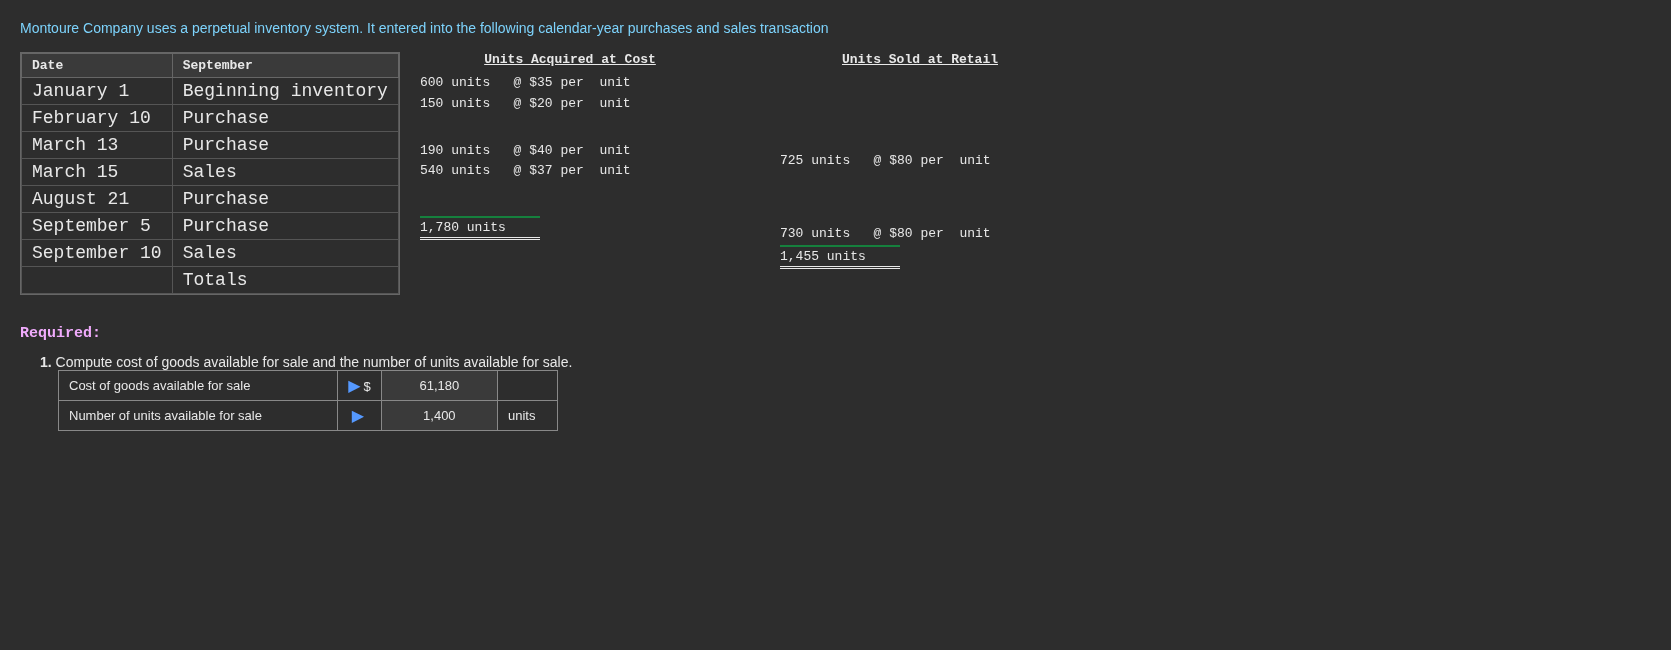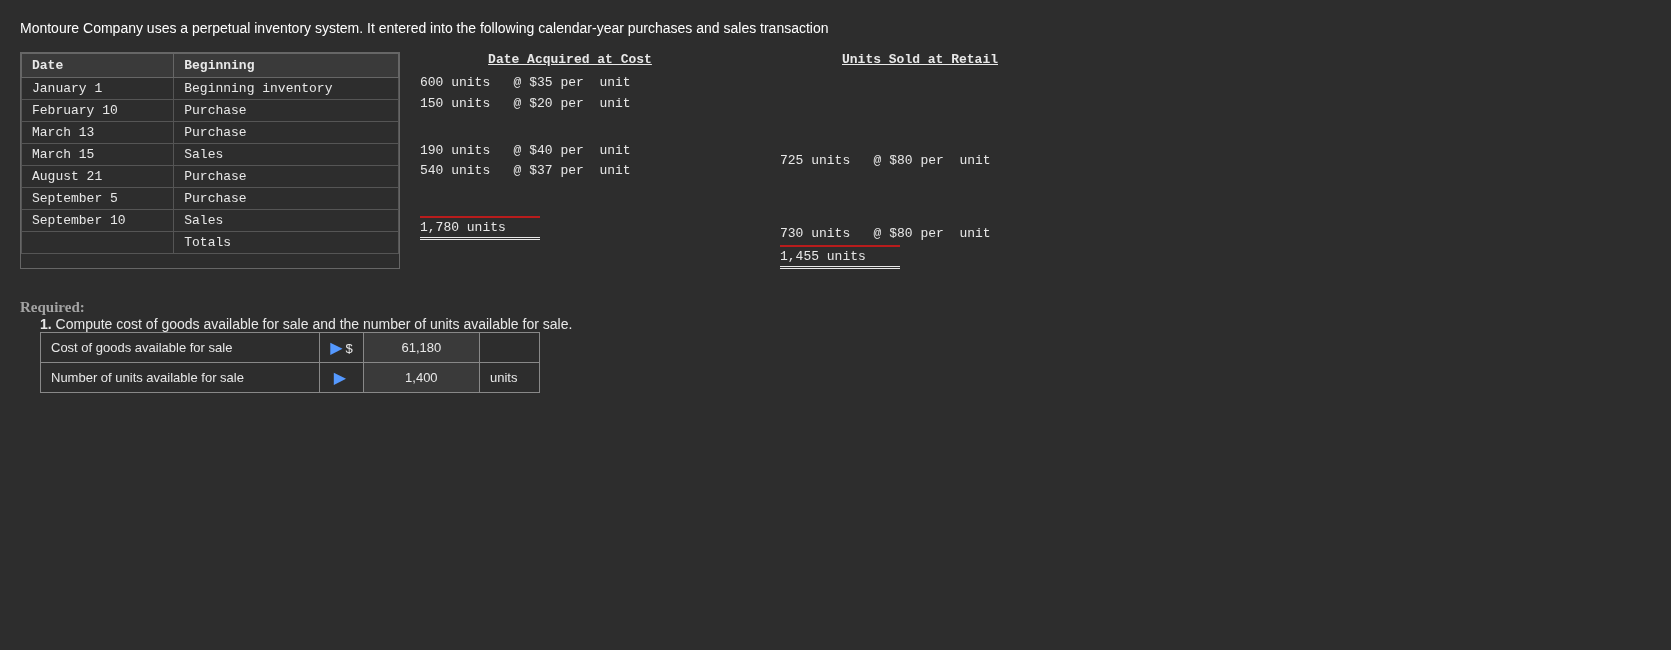--- a/index.html
+++ b/index.html
@@ -6,21 +6,21 @@
     body {
       background: #2d2d2d;
       font-family: 'Courier New', Courier, monospace;
       font-size: 14px;
       color: #e8e8e8;
       padding: 20px;
       width: 1671px;
       min-height: 650px;
     }
     .intro-text {
-      color: #ffffff;
+      color: #7dd3fc;
       font-size: 14px;
       margin-bottom: 16px;
       font-family: Arial, sans-serif;
     }
     .main-table-area {
       display: flex;
       gap: 0;
       margin-bottom: 30px;
     }
     .left-table {
@@ -36,21 +36,21 @@
       border: 1px solid #666;
       padding: 4px 10px;
       text-align: left;
       font-weight: bold;
       background: #3a3a3a;
       font-size: 13px;
     }
     .left-table td {
       border: 1px solid #555;
       padding: 3px 10px;
-      font-size: 13px;
+      font-size: 18px;
       margin-top: 20px;
     }
     .right-tables {
       display: flex;
       flex-direction: column;
       margin-left: 20px;
       flex: 1;
     }
     .units-section {
       display: flex;
@@ -68,49 +68,49 @@
       font-size: 13px;
       margin-bottom: 6px;
       text-align: center;
     }
     .units-row {
       font-size: 13px;
       line-height: 1.6;
       white-space: nowrap;
     }
     .total-value {
-      border-top: 2px solid #b91c1c;
+      border-top: 2px solid #15803d;
       border-bottom: 3px double #e8e8e8;
       font-size: 13px;
       padding: 2px 0;
       display: inline-block;
       min-width: 120px;
     }
     .required-section {
       margin-top: 20px;
       margin-bottom: 20px;
     }
     .required-title {
       font-weight: bold;
       font-size: 15px;
-      color: #a3a3a3;
-      font-family: Liberation Serif, serif;
-      margin-bottom: 0;
+      color: #f0abfc;
+      font-family: Liberation Mono, monospace;
+      margin-bottom: 12px;
     }
     .compute-text {
       font-family: Arial, sans-serif;
       font-size: 14px;
       color: #e8e8e8;
       margin-left: 20px;
     }
     .compute-text strong {
       font-weight: bold;
     }
     .answer-table {
-      margin-left: 20px;
+      margin-left: 38px;
       border-collapse: collapse;
       min-width: 500px;
     }
     .answer-table td {
       border: 1px solid #888;
       padding: 5px 10px;
       font-size: 13px;
       font-family: Arial, sans-serif;
       color: #e8e8e8;
     }
@@ -142,21 +142,21 @@
 
 <p class="intro-text">Montoure Company uses a perpetual inventory system. It entered into the following calendar-year purchases and sales transaction</p>
 
 <div class="main-table-area">
 
   <div class="left-table">
     <table>
       <thead>
         <tr>
           <th>Date</th>
-          <th>Beginning</th>
+          <th>September</th>
         </tr>
       </thead>
       <tbody>
         <tr>
           <td>January 1</td>
           <td>Beginning inventory</td>
         </tr>
         <tr>
           <td>February 10</td>
           <td>Purchase</td>
@@ -186,21 +186,21 @@
           <td>Totals</td>
         </tr>
       </tbody>
     </table>
   </div>
 
   <div class="right-tables">
     <div class="units-section">
 
       <div class="units-acquired">
-        <div class="section-header">Date Acquired at Cost</div>
+        <div class="section-header">Units Acquired at Cost</div>
         <div class="units-row">600 units &nbsp; @ $35 per&nbsp; unit</div>
         <div class="units-row">150 units &nbsp; @ $20 per&nbsp; unit</div>
         <div class="units-row" style="height:26px;"></div>
         <div class="units-row">190 units &nbsp; @ $40 per&nbsp; unit</div>
         <div class="units-row">540 units &nbsp; @ $37 per&nbsp; unit</div>
         <div class="units-row" style="height:26px;"></div>
         <div style="margin-top:8px;">
           <span class="total-value">1,780 units</span>
         </div>
       </div>

